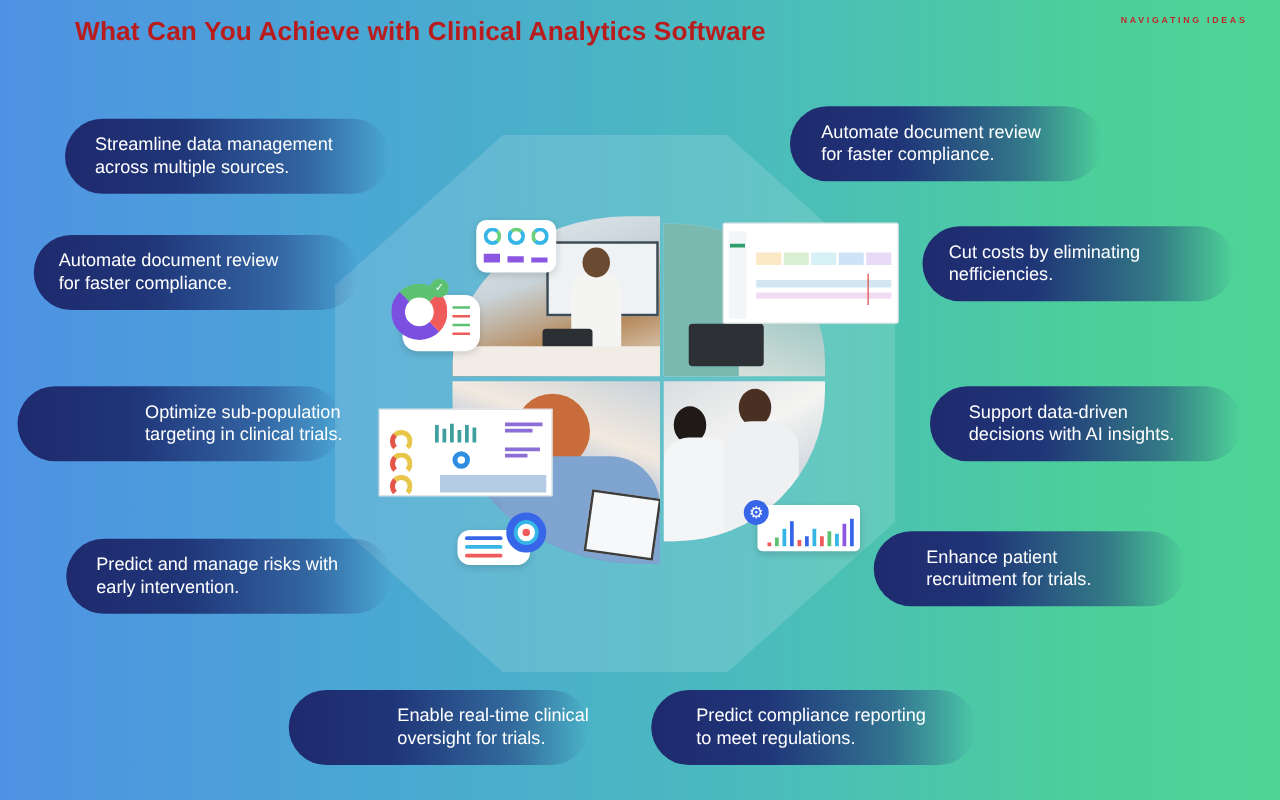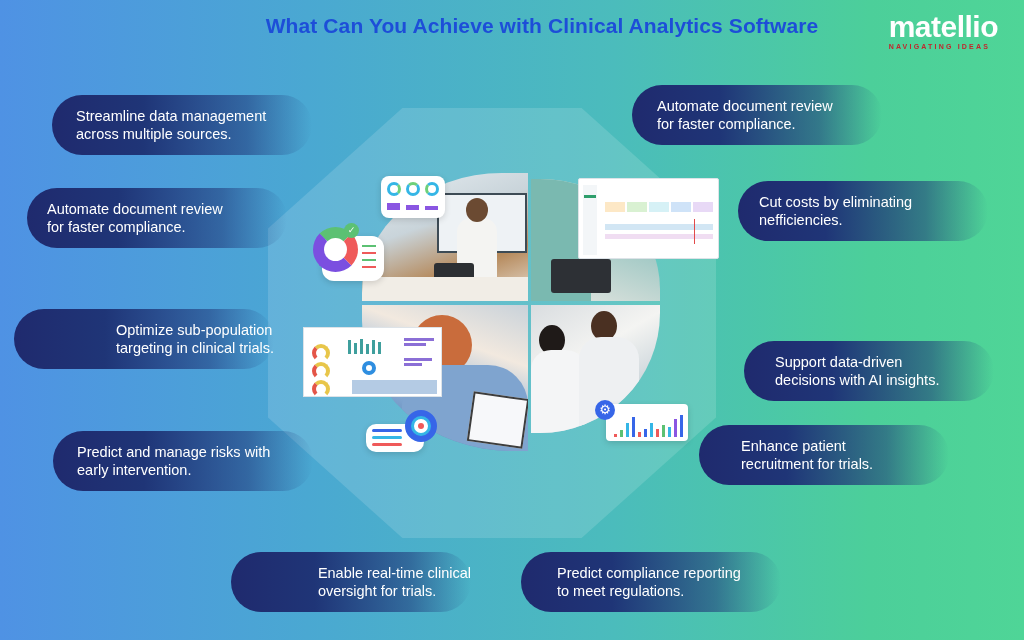--- a/index.html
+++ b/index.html
@@ -4,21 +4,21 @@
 <style>
   * { box-sizing: border-box; margin: 0; padding: 0; }
   html, body { width: 1024px; height: 640px; overflow: hidden; }
   body {
     font-family: "Liberation Sans", sans-serif;
     background: linear-gradient(90deg, #4f92e4 0%, #4aa8d2 30%, #4bbcbc 60%, #4ccf9a 85%, #4fd597 100%);
     position: relative;
   }
   .title {
     position: absolute; left: 0; width: 1024px; top: 14px;
-    text-align: center; color: #1d4ed8; font-weight: 700; font-size: 21px;
+    color: #b91c1c; font-weight: 700; font-size: 21px;
     letter-spacing: 0.1px; padding-left: 60px;
   }
   .logo { position: absolute; right: 26px; top: 12px; text-align: left; }
   .logo .word { color: #fff; font-weight: 700; font-size: 30px; letter-spacing: -0.5px; line-height: 30px; position: relative; }
   .logo .tag { color: #c0272d; font-weight: 700; font-size: 7px; letter-spacing: 2.2px; margin-top: 1px; }
 
   .octagon {
     position: absolute; left: 268px; top: 108px; width: 448px; height: 430px;
     background: rgba(255,255,255,0.14);
     clip-path: polygon(30% 0, 70% 0, 100% 28%, 100% 72%, 70% 100%, 30% 100%, 0 72%, 0 28%);
@@ -44,21 +44,20 @@
   .dash-shot { position: absolute; background: #fff; border: 1px solid #dde3e8; }
   .bar { position: absolute; bottom: 4px; width: 3px; }
   .ring { position: absolute; border-radius: 50%; }
 </style>
 </head>
 <body>
 
 <div class="title">What Can You Achieve with Clinical Analytics Software</div>
 
 <div class="logo">
-  <div class="word">matellio</div>
   <div class="tag">NAVIGATING IDEAS</div>
 </div>
 
 <div class="octagon"></div>
 
 <div class="pill" style="left:52px; top:95px; width:260px; padding-left:24px;">
   <span>Streamline data management
 across multiple sources.</span>
 </div>
 <div class="pill" style="left:27px; top:188px; width:260px; padding-left:20px;">
@@ -75,21 +74,21 @@
 </div>
 
 <div class="pill" style="left:632px; top:85px; width:250px; padding-left:25px;">
   <span>Automate document review
 for faster compliance.</span>
 </div>
 <div class="pill" style="left:738px; top:181px; width:250px; padding-left:21px;">
   <span>Cut costs by eliminating
 nefficiencies.</span>
 </div>
-<div class="pill" style="left:744px; top:309px; width:250px; padding-left:31px;margin-top:32px;">
+<div class="pill" style="left:744px; top:309px; width:250px; padding-left:31px;">
   <span>Support data-driven
 decisions with AI insights.</span>
 </div>
 <div class="pill" style="left:699px; top:425px; width:250px; padding-left:42px;">
   <span>Enhance patient
 recruitment for trials.</span>
 </div>
 
 <div class="pill" style="left:231px; top:552px; width:240px; padding-left:36px;justify-content:flex-end;">
   <span>Enable real-time clinical

